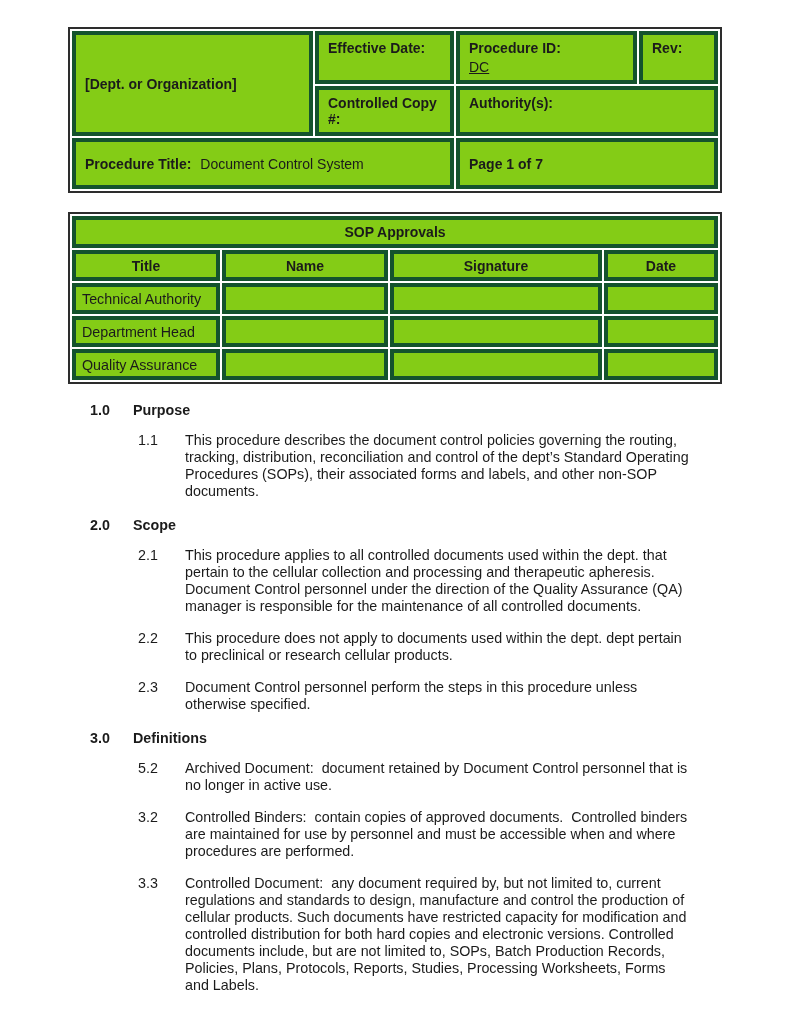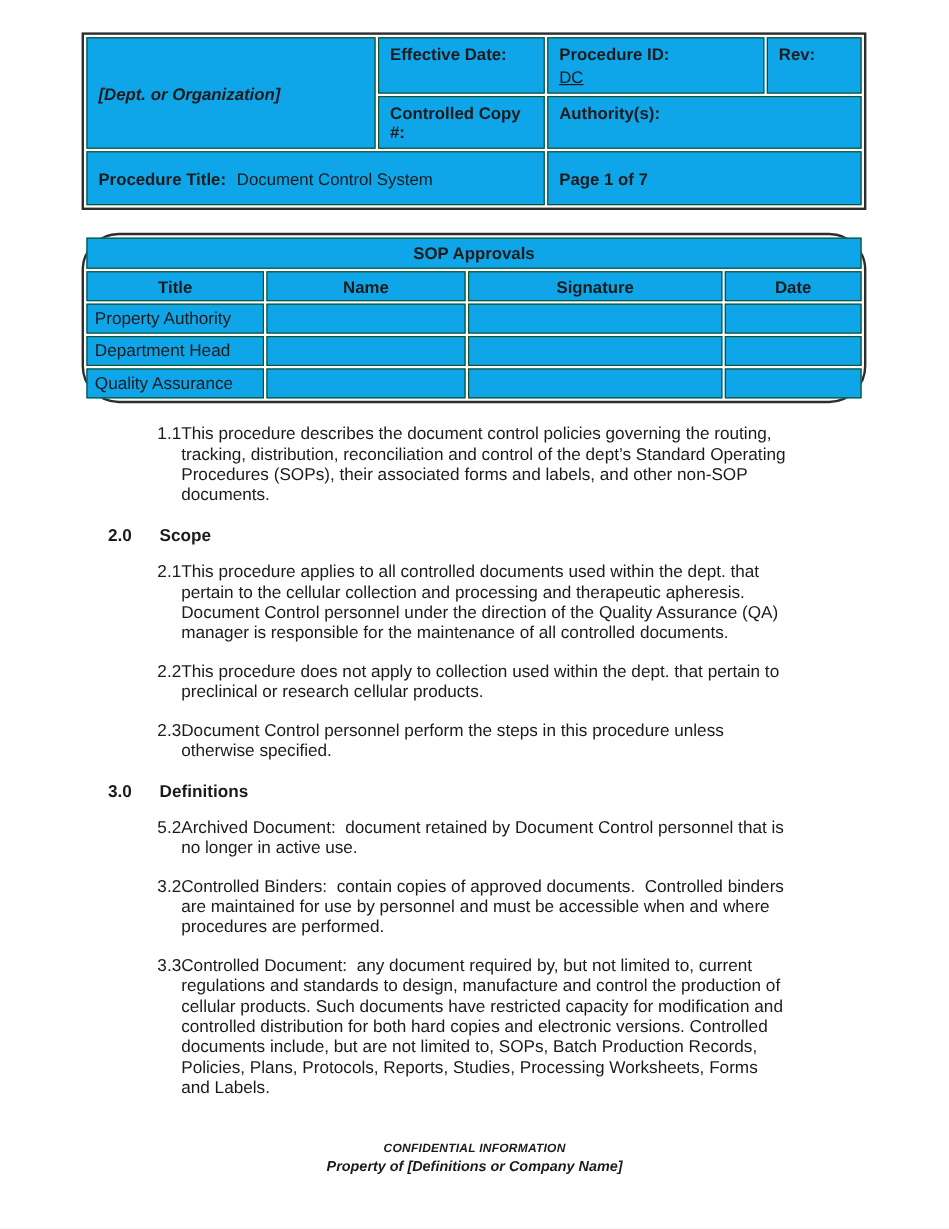--- a/index.html
+++ b/index.html
@@ -11,44 +11,44 @@
   }
 
   
   .tbl {
     border-collapse:separate; border-spacing:2px;
     border:2px solid #2d2d2d;
     table-layout:fixed; width:654px; margin-left:68px;
     background:#ffffff;
   }
   .tbl td {
-    border:1px solid #14532d; font-size:14px; overflow:hidden;
-    background:#0ea5e9;
+    border:4px solid #14532d; font-size:14px; overflow:hidden;
+    background:#84cc16;
   }
 
   .head-table { margin-top:27px; }
   .head-table td { vertical-align:top; padding:5px 9px; font-weight:bold; }
   .head-table .r1 td { height:34px; }
   .head-table .r2 td { height:31px;margin-left:12px; }
   .head-table .r3 td { height:33px; vertical-align:middle; }
-  .head-table td.dept { vertical-align:middle;font-style:italic; }
+  .head-table td.dept { vertical-align:middle; }
   .pid-val { font-weight:normal; margin-top:3px;text-decoration:underline; }
   .ptitle-val { font-weight:normal; margin-left:9px; }
 
-  .sop-table { margin-top:19px;border-radius:31px; }
+  .sop-table { margin-top:19px; }
   .sop-table .t-title td { text-align:center; font-weight:bold; height:18px; padding:3px; }
   .sop-table .t-head  td { text-align:center; font-weight:bold; height:17px; padding:3px; }
   .sop-table .t-row   td { height:17px; font-size:14.3px; padding:3px 4px 3px 6px; vertical-align:middle; }
 
   
   .doc-body { margin:18px 68px 0 68px; font-size:14.3px; line-height:17px; }
   .sec-head { display:flex; font-weight:bold; margin:17px 0 13px 0; }
   .sec-head .num { margin-left:22px; width:43px; flex:none; }
   .item { display:flex; margin:0 0 15px 0; }
-  .item .num { margin-left:36px; width:47px; flex:none;text-align:right; }
+  .item .num { margin-left:70px; width:47px; flex:none; }
   .item .text { width:508px; white-space:pre-wrap; }
 
   
   .footer { margin-top:36px; text-align:center; }
   .footer .f1 { font-size:10px; font-weight:bold; font-style:italic; letter-spacing:0.2px; }
   .footer .f2 { font-size:12px;  font-weight:bold; font-style:italic; margin-top:2px; }
 </style>
 </head>
 <body>
 
@@ -107,21 +107,21 @@
         <tr class="t-title">
       <td colspan="4">SOP Approvals</td>
     </tr>
     <tr class="t-head">
       <td>Title</td>
       <td>Name</td>
       <td>Signature</td>
       <td>Date</td>
     </tr>
     <tr class="t-row">
-      <td>Property Authority</td>
+      <td>Technical Authority</td>
       <td></td>
       <td></td>
       <td></td>
     </tr>
     <tr class="t-row">
       <td>Department Head</td>
       <td></td>
       <td></td>
       <td></td>
     </tr>
@@ -129,36 +129,40 @@
       <td>Quality Assurance</td>
       <td></td>
       <td></td>
       <td></td>
     </tr>
   </tbody>
     </table>
 
   <div class="doc-body">
 
+    <div class="sec-head">
+      <span class="num">1.0</span>
+      <span class="ttl">Purpose</span>
+    </div>
     <div class="item">
       <span class="num">1.1</span>
       <span class="text">This procedure describes the document control policies governing the routing, tracking, distribution, reconciliation and control of the dept’s Standard Operating Procedures (SOPs), their associated forms and labels, and other non-SOP documents.</span>
     </div>
 
     <div class="sec-head">
       <span class="num">2.0</span>
       <span class="ttl">Scope</span>
     </div>
     <div class="item">
       <span class="num">2.1</span>
       <span class="text">This procedure applies to all controlled documents used within the dept. that pertain to the cellular collection and processing and therapeutic apheresis. Document Control personnel under the direction of the Quality Assurance (QA) manager is responsible for the maintenance of all controlled documents.</span>
     </div>
     <div class="item">
       <span class="num">2.2</span>
-      <span class="text">This procedure does not apply to collection used within the dept. that pertain to preclinical or research cellular products.</span>
+      <span class="text">This procedure does not apply to documents used within the dept. dept pertain to preclinical or research cellular products.</span>
     </div>
     <div class="item">
       <span class="num">2.3</span>
       <span class="text">Document Control personnel perform the steps in this procedure unless otherwise specified.</span>
     </div>
 
     <div class="sec-head">
       <span class="num">3.0</span>
       <span class="ttl">Definitions</span>
     </div>

